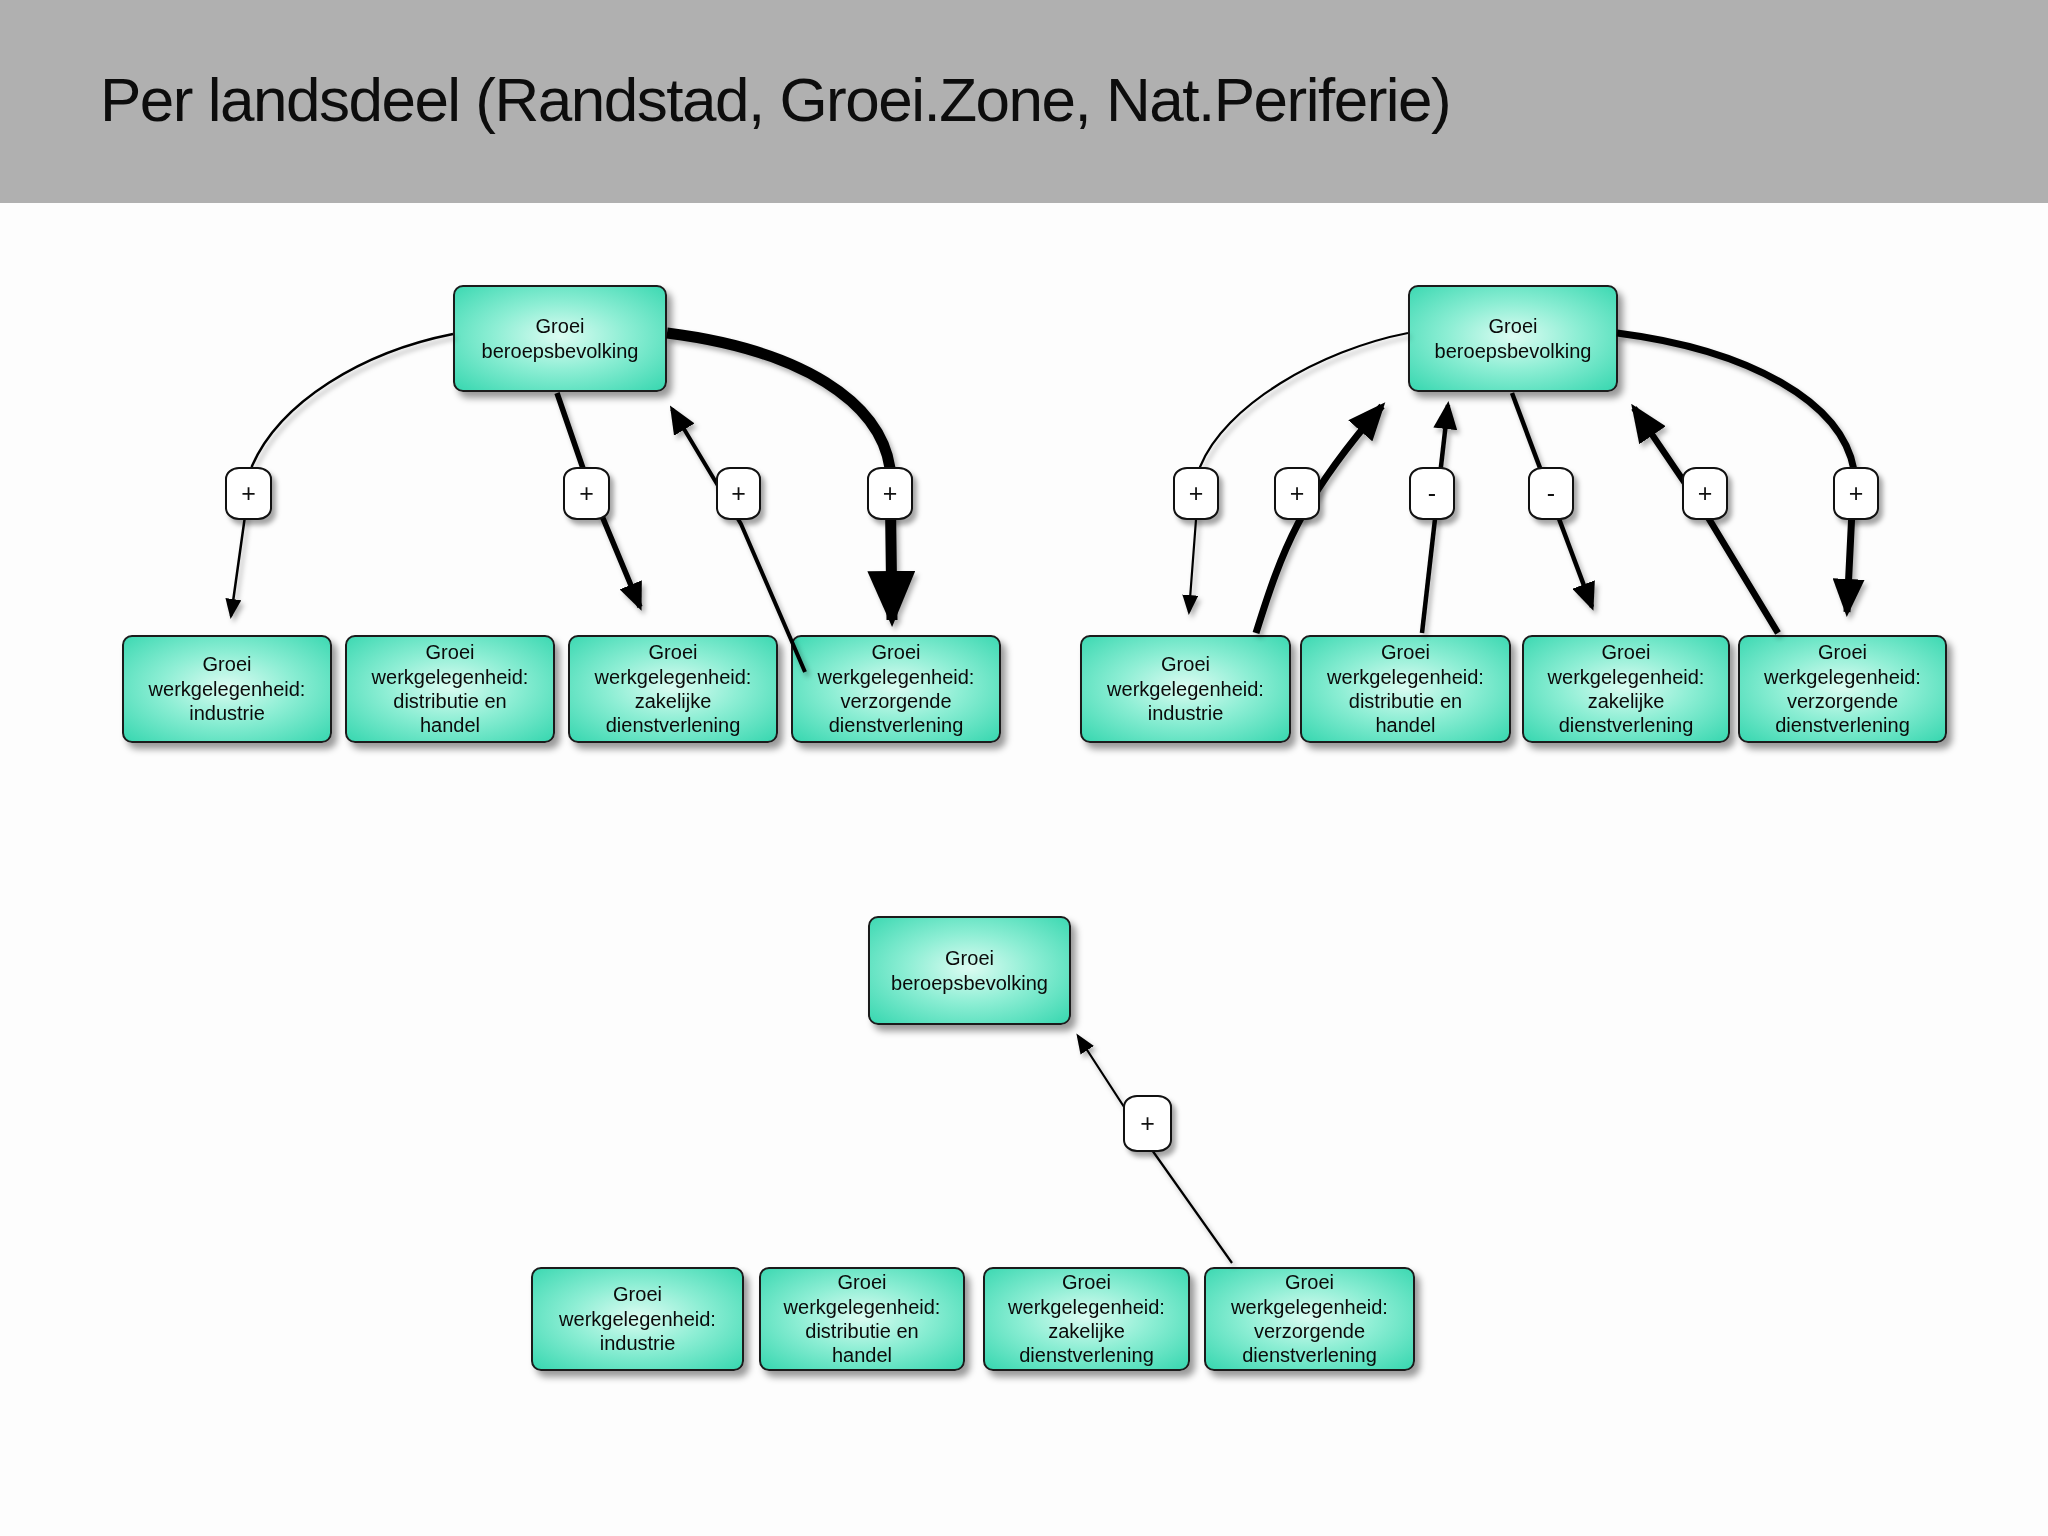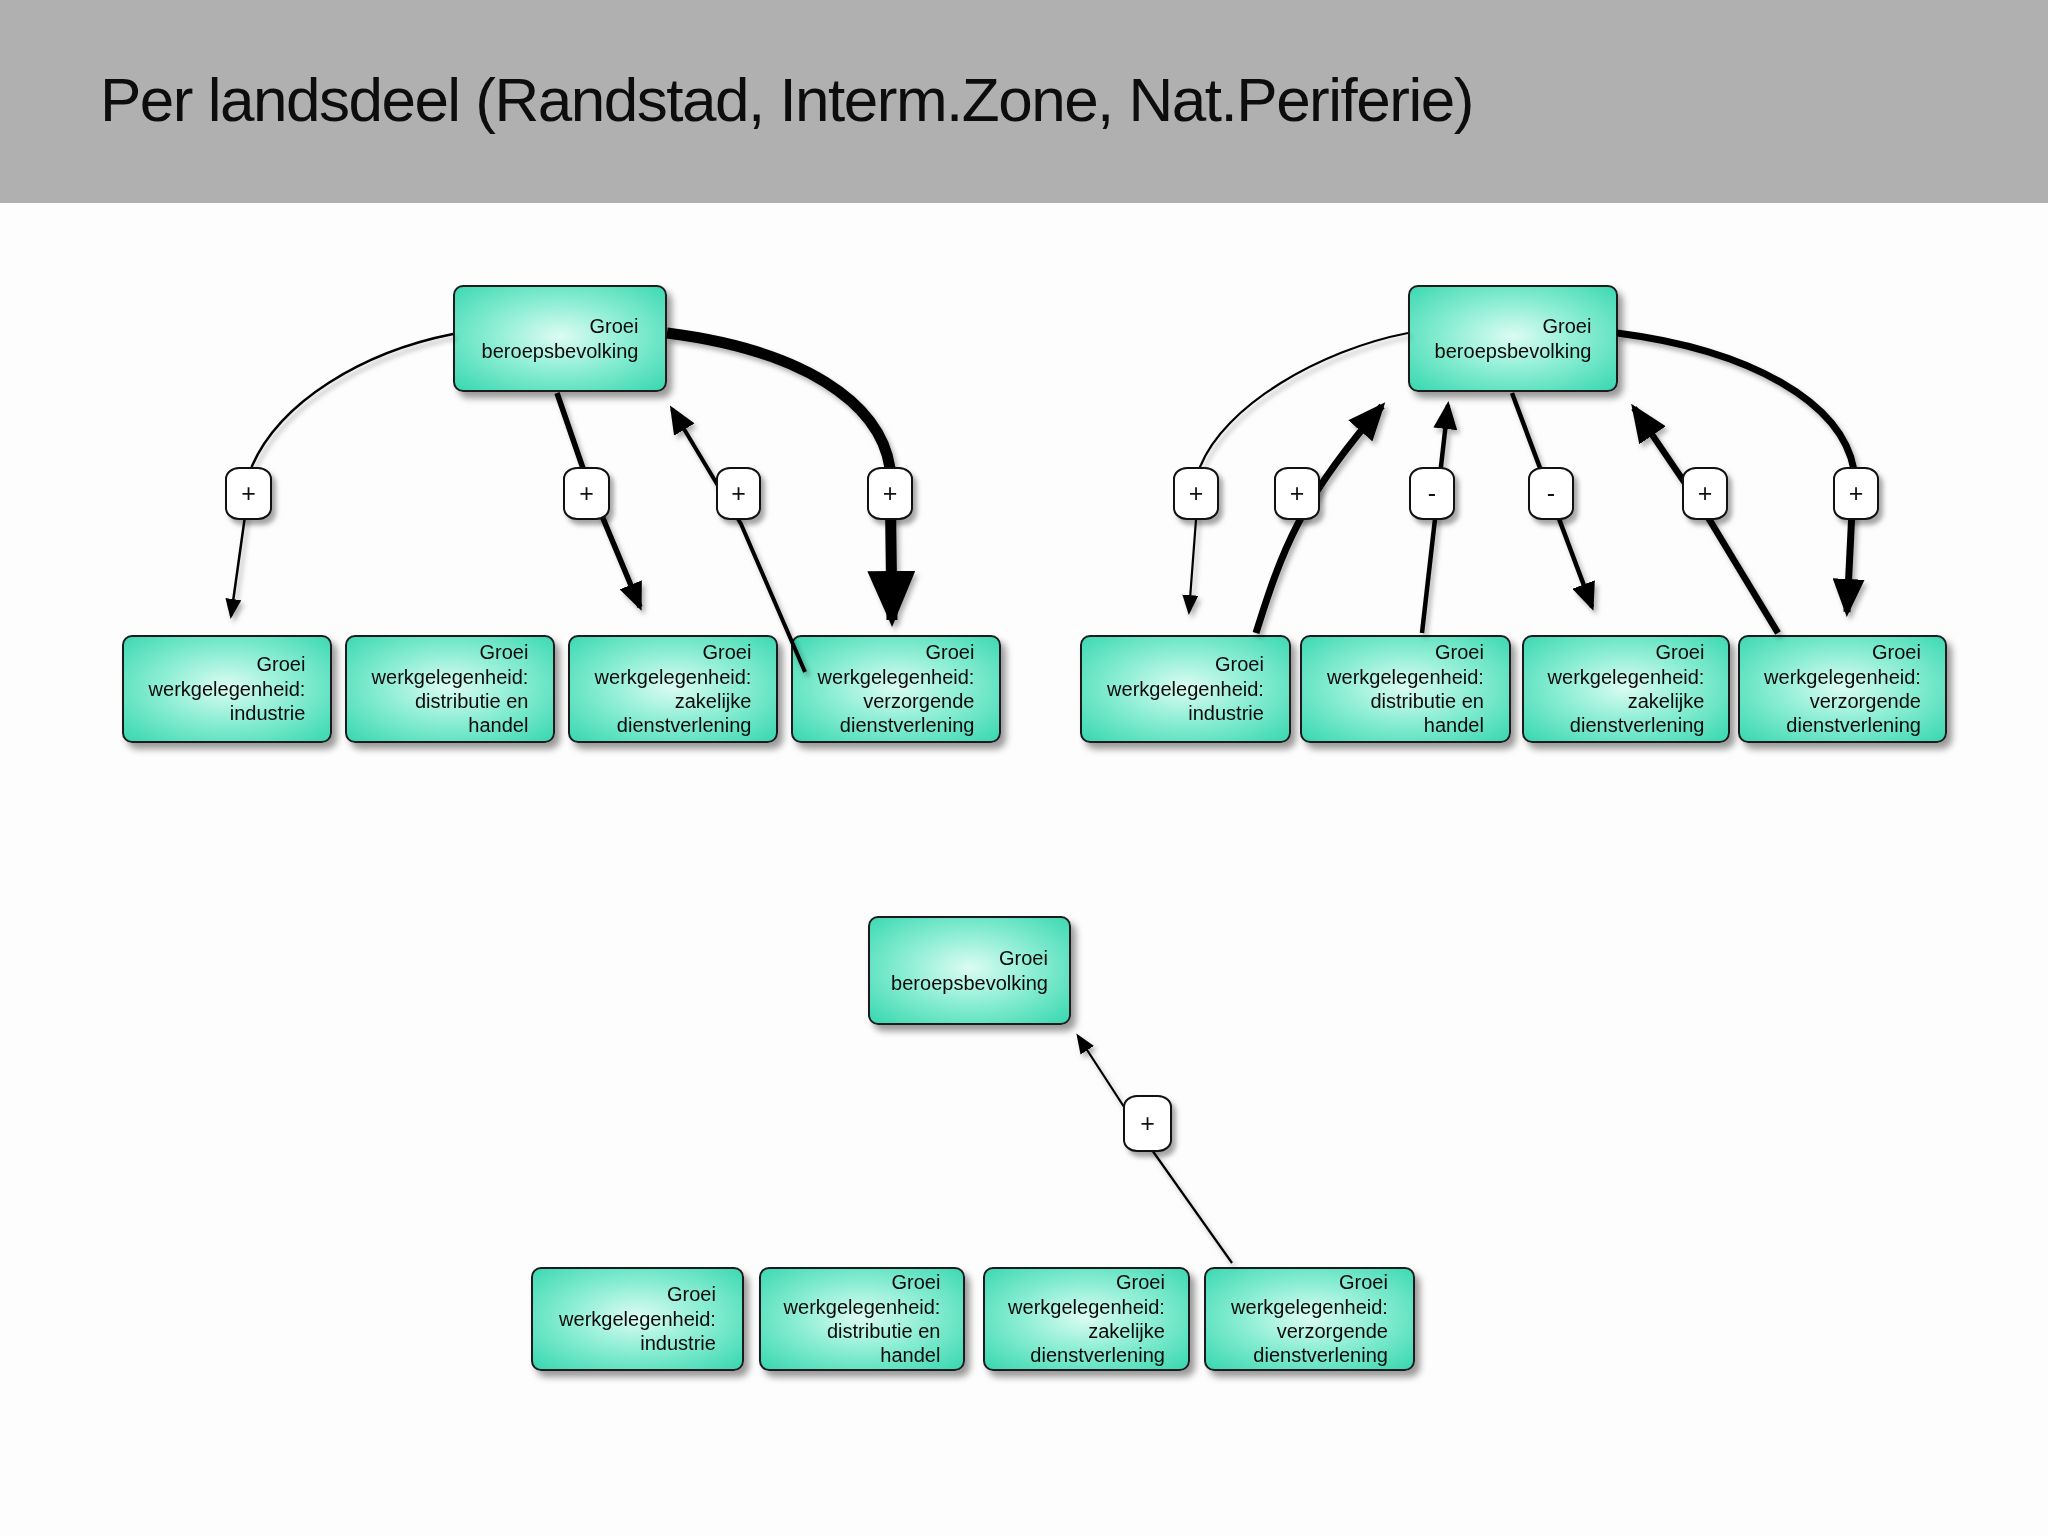--- a/index.html
+++ b/index.html
@@ -38,21 +38,21 @@
   .node {
     position: absolute;
     box-sizing: border-box;
     border: 2px solid #1b1b1b;
     border-radius: 10px;
     background: radial-gradient(ellipse at 50% 48%, #dcfcf2 0%, #8deed4 45%, #3fd9b3 95%, #3bd2ad 100%);
     box-shadow: 5px 6px 7px rgba(0,0,0,0.40);
     display: flex;
     align-items: center;
     justify-content: center;
-    text-align: right;
+    text-align: center;
     z-index: 1;
   }
   .node span {
     white-space: pre-line;
     font-size: 20px;
     line-height: 1.22;
     color: #0a0a0a;
   }
   .arrows {
     position: absolute;
@@ -85,21 +85,21 @@
     color: #111111;
     line-height: 1;
   }
 </style>
 </head>
 <body>
 
 <div class="stage">
 
   <div class="header">
-    <div class="title">Per landsdeel (Randstad, Interm.Zone, Nat.Periferie)</div>
+    <div class="title">Per landsdeel (Randstad, Groei.Zone, Nat.Periferie)</div>
   </div>
 
   <div class="node" style="left:453px;top:285px;width:214px;height:107px;">
     <span>Groei
 beroepsbevolking</span>
   </div>
   <div class="node" style="left:122px;top:635px;width:210px;height:108px;">
     <span>Groei
 werkgelegenheid:
 industrie</span>

